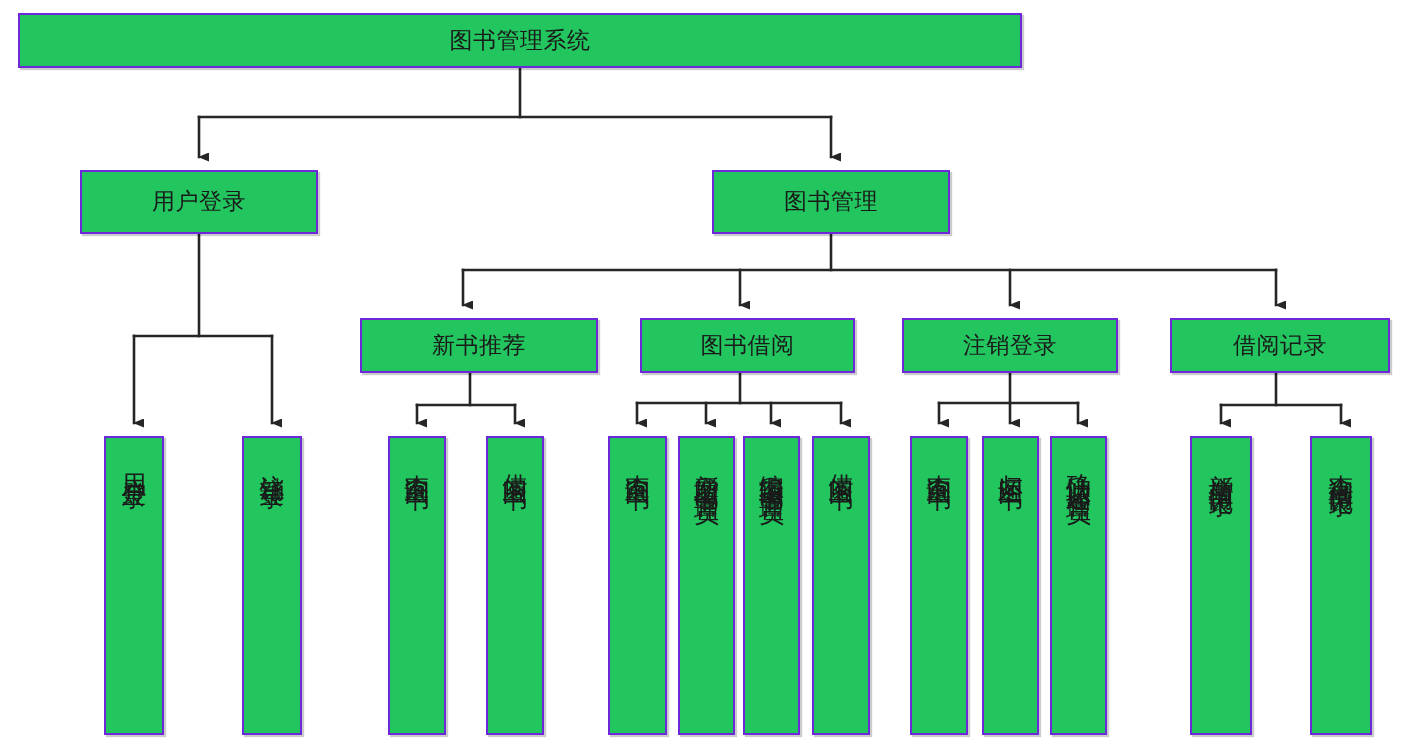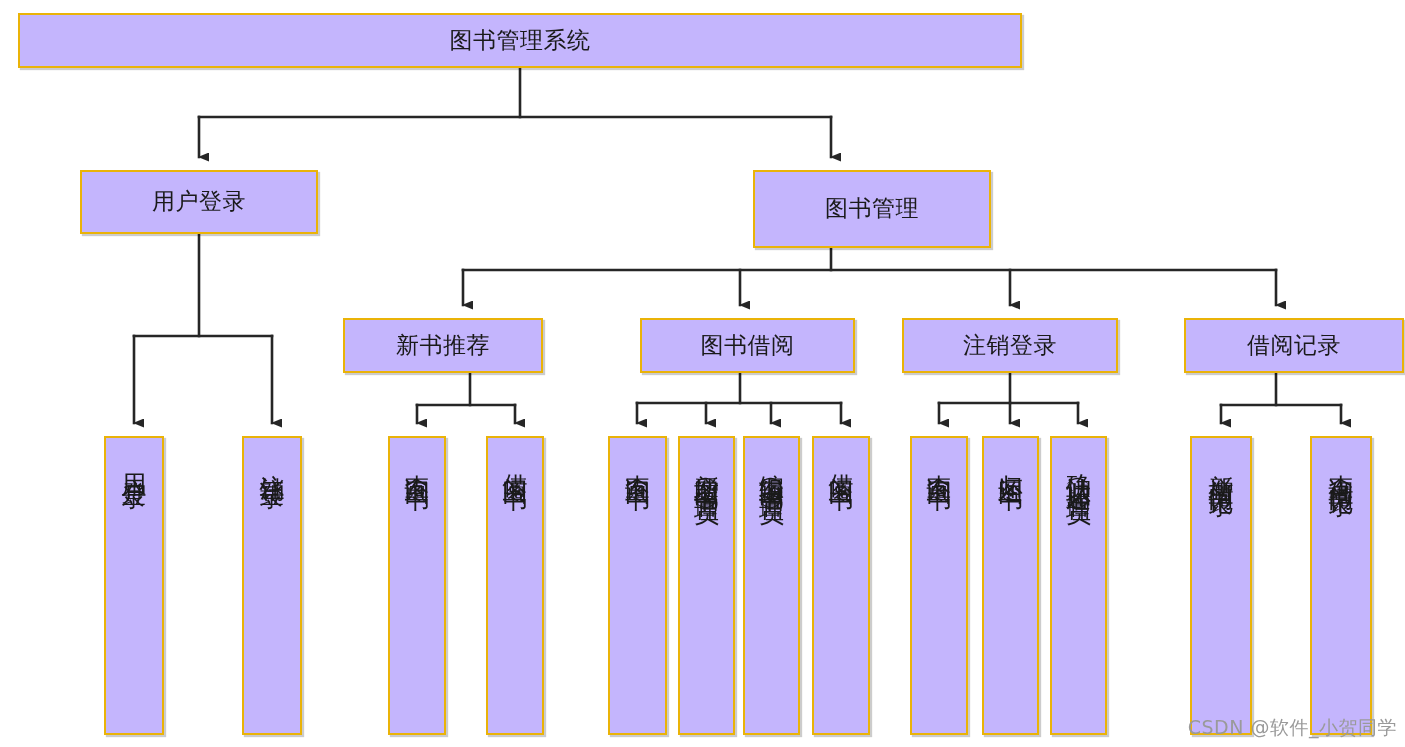--- a/index.html
+++ b/index.html
@@ -21,22 +21,22 @@
   #diagram-svg {
     position: absolute;
     left: 0;
     top: 0;
     width: 1405px;
     height: 747px;
   }
   .node {
     position: absolute;
     box-sizing: border-box;
-    border: 2px solid #eab308;
-    background: #c4b5fd;
+    border: 2px solid #6d28d9;
+    background: #22c55e;
     box-shadow: 2px 2px 1px rgba(0,0,0,0.20);
     display: flex;
     align-items: center;
     justify-content: center;
     color: #1a1a1a;
   }
   .node-label {
     display: block;
     text-align: center;
     line-height: 1.18;
@@ -118,33 +118,33 @@
       </g>
   </svg>
 
   <div id="nodes-layer">
       <div class="node horizontal" style="left: 18px; top: 13px; width: 1004px; height: 55px;">
         <span class="node-label">图书管理系统</span>
       </div>
       <div class="node horizontal" style="left: 80px; top: 170px; width: 238px; height: 64px;">
         <span class="node-label">用户登录</span>
       </div>
-      <div class="node horizontal" style="left: 753px; top: 170px; width: 238px; height: 78px;">
+      <div class="node horizontal" style="left: 712px; top: 170px; width: 238px; height: 64px;">
         <span class="node-label">图书管理</span>
       </div>
-      <div class="node horizontal" style="left: 343px; top: 318px; width: 200px; height: 55px;">
+      <div class="node horizontal" style="left: 360px; top: 318px; width: 238px; height: 55px;">
         <span class="node-label">新书推荐</span>
       </div>
       <div class="node horizontal" style="left: 633px; top: 318px; width: 215px; height: 55px; margin-left: 7px;">
         <span class="node-label">图书借阅</span>
       </div>
       <div class="node horizontal" style="left: 902px; top: 318px; width: 216px; height: 55px;">
         <span class="node-label">注销登录</span>
       </div>
-      <div class="node horizontal" style="left: 1170px; top: 318px; width: 220px; height: 55px; margin-left: 14px;">
+      <div class="node horizontal" style="left: 1170px; top: 318px; width: 220px; height: 55px;">
         <span class="node-label">借阅记录</span>
       </div>
       <div class="node vertical" style="left: 104px; top: 436px; width: 60px; height: 299px;">
         <span class="node-label">用户登录</span>
       </div>
       <div class="node vertical" style="left: 242px; top: 436px; width: 60px; height: 299px;">
         <span class="node-label">注销登录</span>
       </div>
       <div class="node vertical" style="left: 388px; top: 436px; width: 58px; height: 299px;">
         <span class="node-label">查询图书</span>
@@ -174,14 +174,13 @@
         <span class="node-label">确认归还（管理员）</span>
       </div>
       <div class="node vertical" style="left: 1190px; top: 436px; width: 62px; height: 299px;">
         <span class="node-label">新增借阅记录</span>
       </div>
       <div class="node vertical" style="left: 1310px; top: 436px; width: 62px; height: 299px;">
         <span class="node-label">查询借阅记录</span>
       </div>
     </div>
 
-  <div class="watermark">CSDN @软件_小贺同学</div>
 </div>
 
 </body></html>

